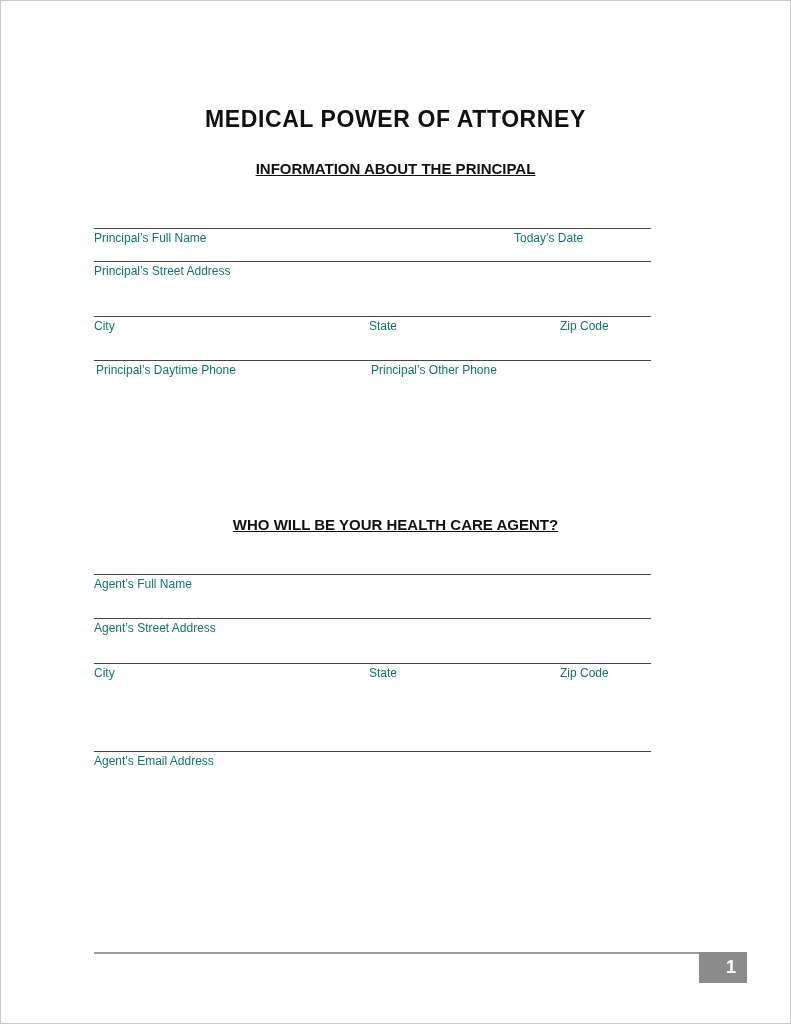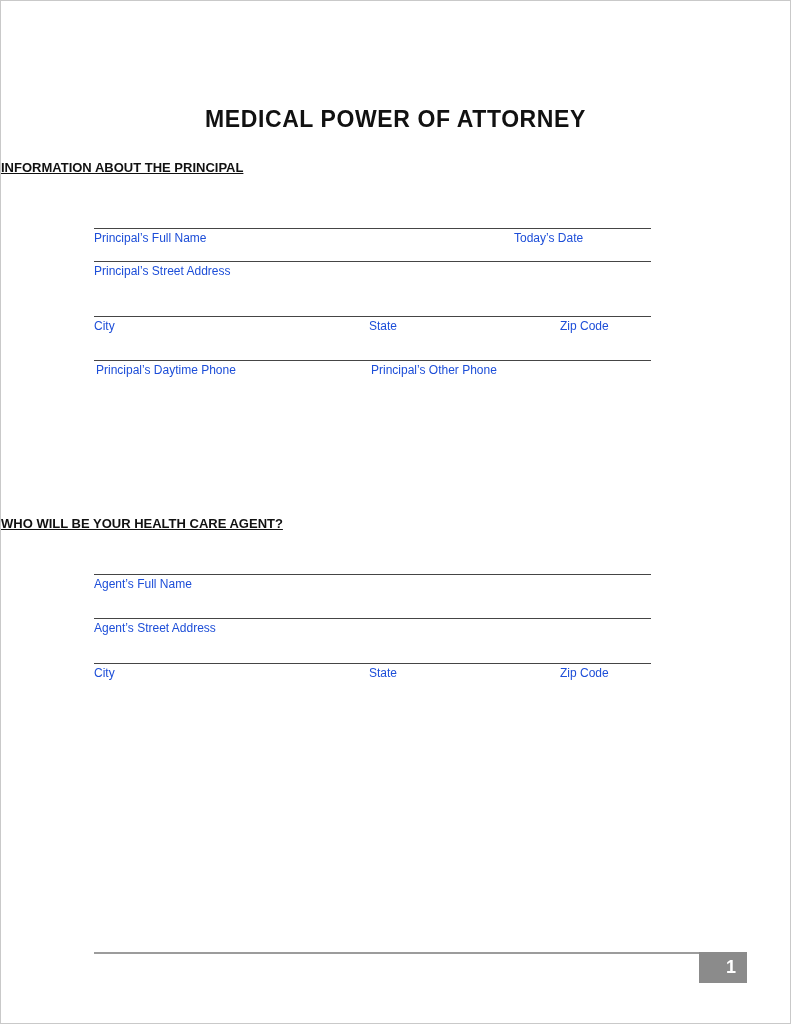--- a/index.html
+++ b/index.html
@@ -22,40 +22,41 @@
     text-align: center;
     font-size: 23px;
     font-weight: bold;
     letter-spacing: 0.6px;
     color: #111111;
   }
   .section-heading {
     position: absolute;
     left: 0;
     width: 100%;
-    font-size: 13px;
+    text-align: center;
+    font-size: 15px;
     font-weight: bold;
     text-decoration: underline;
     color: #111111;
   }
   .heading-principal { top: 159px; }
   .heading-agent { top: 515px; }
   .form-row {
     position: absolute;
     left: 93px;
     width: 557px;
     height: 18px;
     border-top: 1px solid #454545;
   }
   .field-label {
     position: absolute;
     top: 2px;
     font-size: 12px;
     line-height: 14px;
-    color: #1d4ed8;
+    color: #0f766e;
     white-space: nowrap;
   }
   .footer-rule {
     position: absolute;
     top: 951px;
     left: 93px;
     width: 605px;
     height: 2px;
     background: #9c9c9c;
   }
@@ -107,17 +108,20 @@
     <span class="field-label" style="left:0">Agent’s Full Name</span>
   </div>
   <div class="form-row" style="top:617px">
     <span class="field-label" style="left:0">Agent’s Street Address</span>
   </div>
   <div class="form-row" style="top:662px">
     <span class="field-label" style="left:0">City</span>
     <span class="field-label" style="left:275px">State</span>
     <span class="field-label" style="left:466px">Zip Code</span>
   </div>
+  <div class="form-row" style="top:750px">
+    <span class="field-label" style="left:0">Agent’s Email Address</span>
+  </div>
 
   <div class="footer-rule" style="background: rgb(156, 156, 156);"></div>
   <div class="page-number-badge" style="background: rgb(139, 139, 139);">1</div>
 
 </div>
 
 </body></html>

